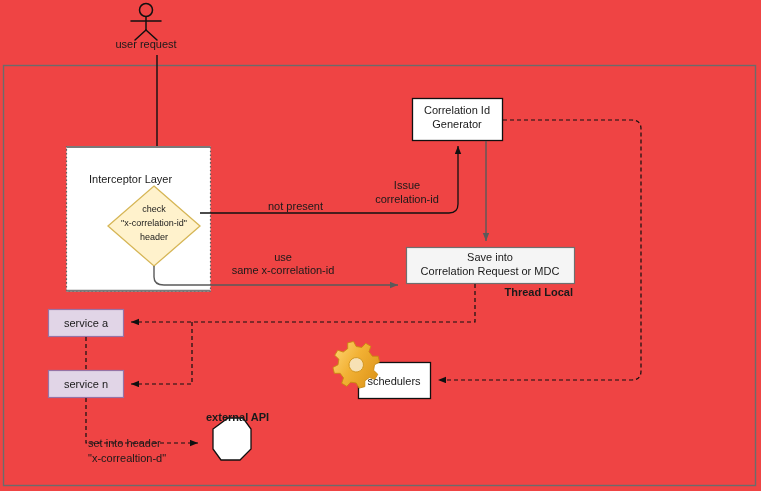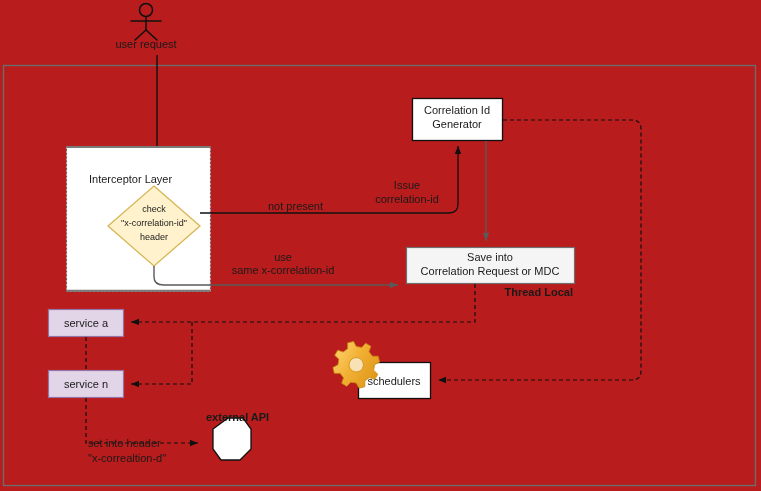--- a/index.html
+++ b/index.html
@@ -1,17 +1,17 @@
 <!DOCTYPE html>
 <html><head>
 <meta charset="utf-8">
 <style>
   html,body{margin:0;padding:0;background:#ffffff;}
   body{width:761px;height:491px;overflow:hidden;font-family:"Liberation Sans",sans-serif;}
-  #stage{position:relative;width:761px;height:491px;background:#b91c1c;}
+  #stage{position:relative;width:761px;height:491px;background:#ef4444;}
   svg#diagram{position:absolute;left:0;top:0;width:761px;height:491px;}
   .nodetext{font-family:"Liberation Sans",sans-serif;font-size:11px;fill:#1a1a1a;}
   .edgelabel{font-family:"Liberation Sans",sans-serif;font-size:11px;fill:#1a1a1a;}
   .smalltext{font-family:"Liberation Sans",sans-serif;font-size:9px;fill:#1a1a1a;}
   .boldtext{font-family:"Liberation Sans",sans-serif;font-size:11px;font-weight:bold;fill:#1a1a1a;}
 </style>
 </head>
 <body>
 
 <div id="stage">

